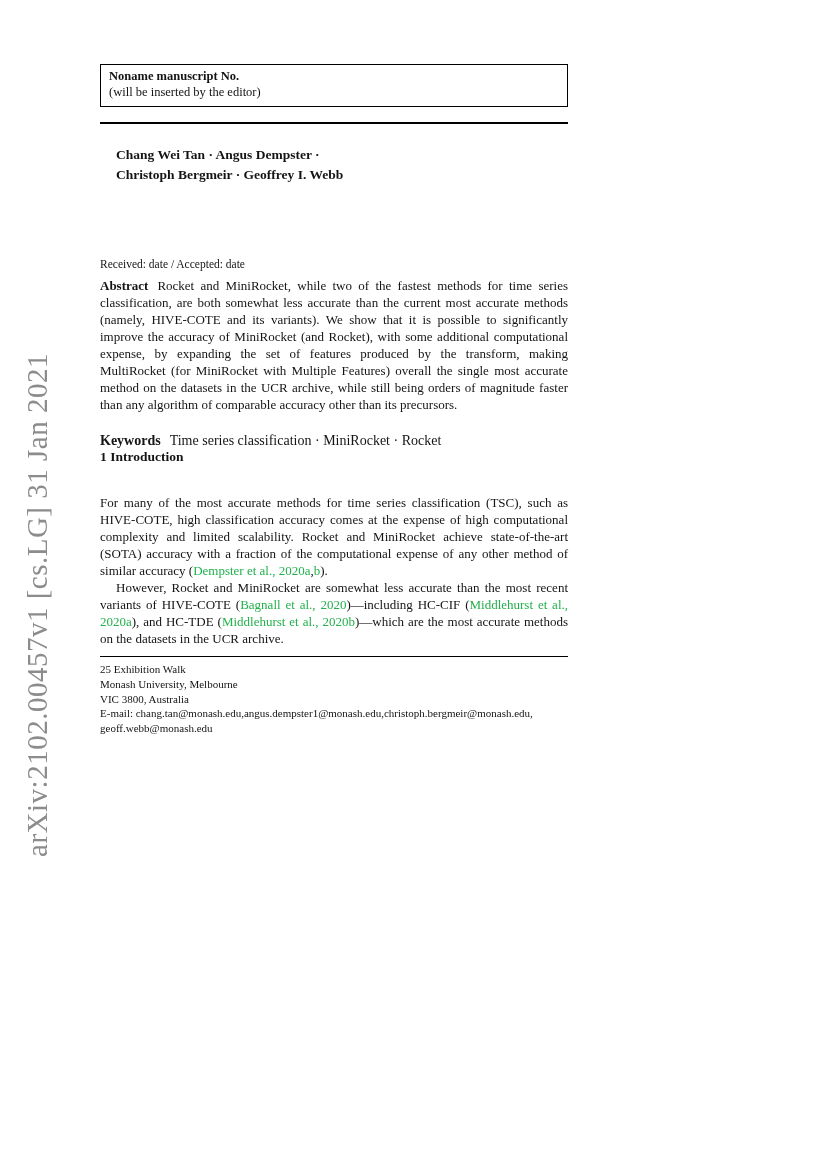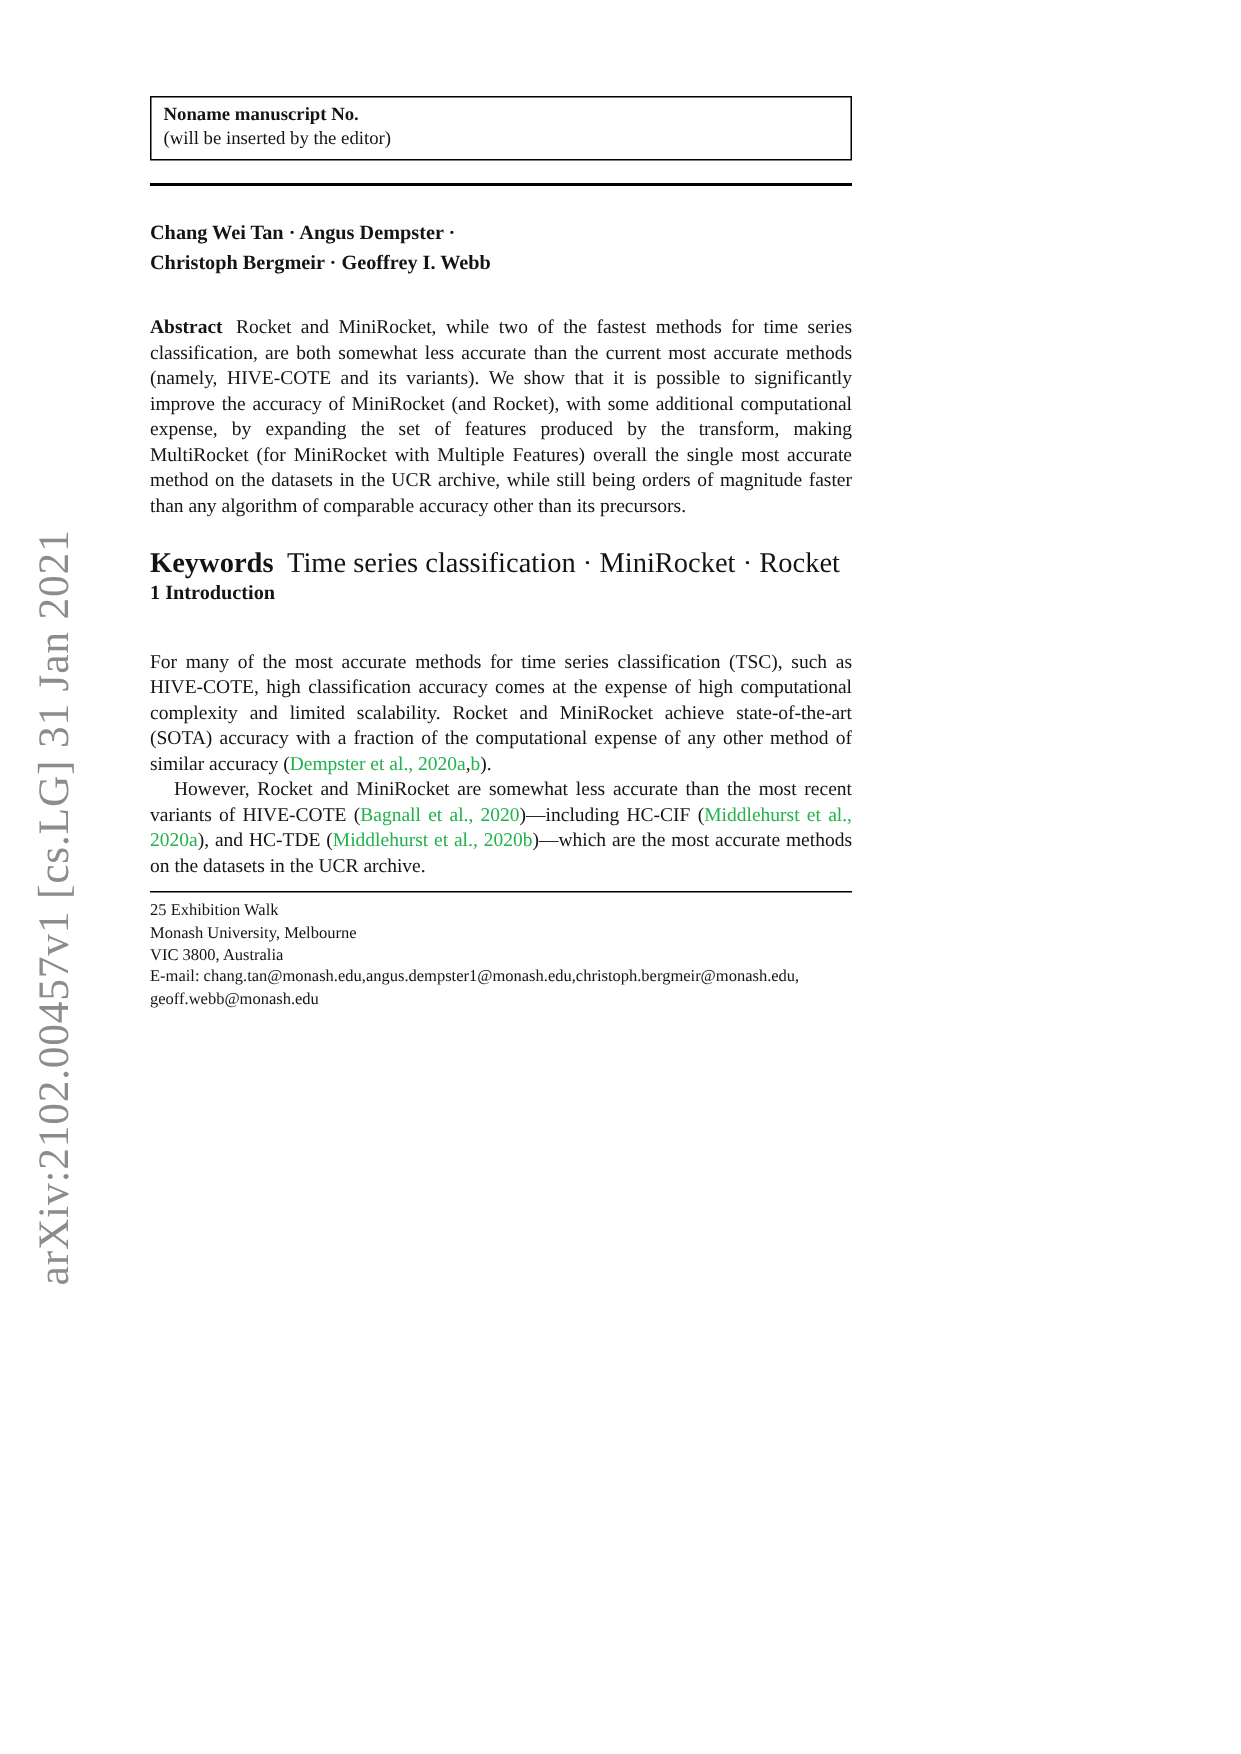--- a/index.html
+++ b/index.html
@@ -48,36 +48,37 @@
     margin-top: 46px;
     font-size: 17.5px;
     font-weight: bold;
     line-height: 1.3;
   }
   .authors {
     margin-top: 21px;
     font-size: 13.5px;
     font-weight: bold;
     line-height: 1.55;
+    margin-left: 16px;
   }
   .history {
     margin-top: 72px;
     font-size: 11.5px;
   }
   .abstract, .body-par {
-    margin-top: 24px;
+    margin-top: 8px;
     font-size: 13px;
     line-height: 1.3;
     text-align: justify;
   }
   .inline-label { font-weight: bold; }
   .label-gap { display: inline-block; width: 9px; }
   .keywords {
     margin-top: 20px;
-    font-size: 19px;
+    font-size: 14px;
   }
   .section-heading {
     font-size: 13.5px;
     font-weight: bold;
   }
   .body-par { margin-top: 30px; }
   .body-par.indent {
     margin-top: 0;
     text-indent: 16px;
   }
@@ -103,20 +104,21 @@
   </div>
 
   <hr class="top-rule">
 
 
   <div class="authors">
     <div>Chang Wei Tan · Angus Dempster ·</div>
     <div>Christoph Bergmeir · Geoffrey I. Webb</div>
   </div>
 
+  <div class="history">Received: date / Accepted: date</div>
 
   <div class="abstract">
     <span class="inline-label">Abstract</span><span class="label-gap"></span><span>Rocket and MiniRocket, while two of the fastest methods for time series classification, are both somewhat less accurate than the current most accurate methods (namely, HIVE-COTE and its variants). We show that it is possible to significantly improve the accuracy of MiniRocket (and Rocket), with some additional computational expense, by expanding the set of features produced by the transform, making MultiRocket (for MiniRocket with Multiple Features) overall the single most accurate method on the datasets in the UCR archive, while still being orders of magnitude faster than any algorithm of comparable accuracy other than its precursors.</span>
   </div>
 
   <div class="keywords">
     <span class="inline-label">Keywords</span><span class="label-gap"></span><span>Time series classification · MiniRocket · Rocket</span>
   </div>
 
   <div class="section-heading">1 Introduction</div>

